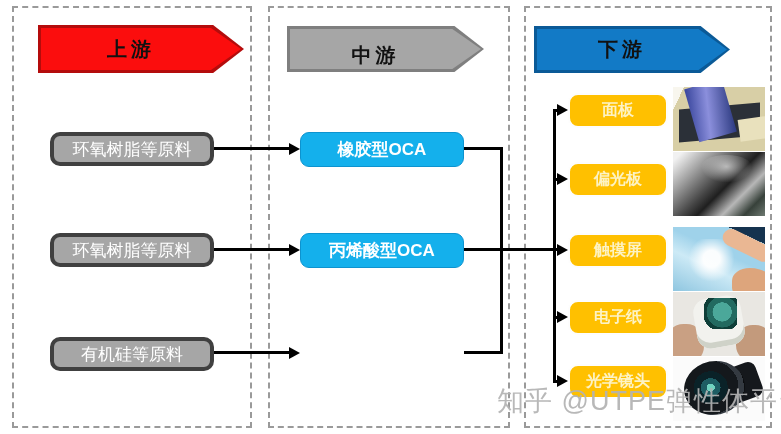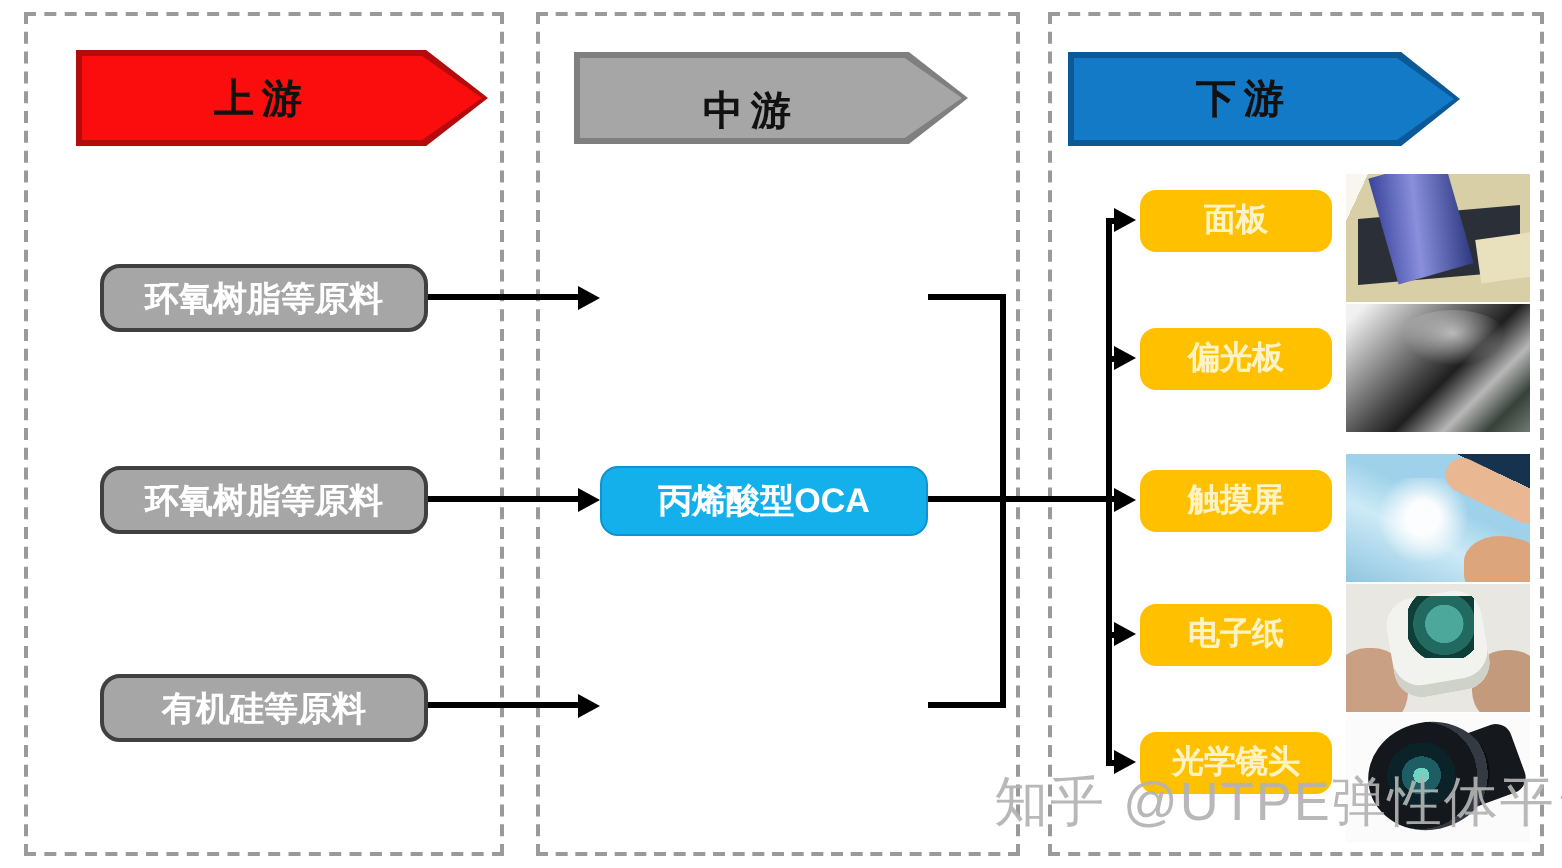--- a/index.html
+++ b/index.html
@@ -12,23 +12,23 @@
   
   .hdr{position:absolute;z-index:3;}
   .pent{clip-path:polygon(0 0,85% 0,100% 50%,85% 100%,0 100%);}
   .hdr-outer{position:absolute;inset:0;}
   .hdr-inner{position:absolute;inset:3px;display:flex;align-items:center;justify-content:center;}
   .hdr-label{font-size:20px;font-weight:bold;color:#111;letter-spacing:4px;transform:translateX(-10px);}
   .hdr-red  .hdr-outer{background:#b40c0c;} .hdr-red  .hdr-inner{background:#fb0d0d;}
   .hdr-gray .hdr-outer{background:#7f7f7f;} .hdr-gray .hdr-inner{background:#a6a6a6;align-items:flex-end;}
   .hdr-blue .hdr-outer{background:#0b5a97;} .hdr-blue .hdr-inner{background:#127ac6;}
   
-  .gbox{position:absolute;left:50px;width:164px;height:34px;background:#a6a6a6;border:2px solid #404040;
+  .gbox{position:absolute;left:50px;width:164px;height:34px;background:#a6a6a6;border:4px solid #404040;
         border-radius:10px;display:flex;align-items:center;justify-content:center;z-index:4;
-        color:#fff;font-weight:bold;font-size:17px;box-sizing:border-box;}
+        color:#fff;font-weight:normal;font-size:17px;box-sizing:border-box;}
   .bbox{position:absolute;left:300px;width:164px;height:35px;background:#14b0ec;border:1px solid #0d93cf;
         border-radius:9px;display:flex;align-items:center;justify-content:center;z-index:4;
         color:#fff;font-weight:bold;font-size:17px;box-sizing:border-box;}
   .ybox{position:absolute;left:568px;width:100px;height:35px;background:#ffc000;border:2px solid #fdfdfd;
         border-radius:10px;display:flex;align-items:center;justify-content:center;z-index:6;
         color:#fdf3c4;font-weight:bold;font-size:16px;box-sizing:border-box;}
   
   .thumb{position:absolute;left:673px;width:92px;height:64px;overflow:hidden;z-index:5;}
   .thumb>div{position:absolute;}
   .t-panel{background:linear-gradient(115deg,#f8f6ee 0 9%,#d8cfa6 9% 100%);}
@@ -83,20 +83,21 @@
     <div class="hdr-outer pent"></div>
     <div class="hdr-inner pent">
       <span class="hdr-label">下游</span>
     </div>
   </div>
 
   <div class="gbox" style="top:132px;">环氧树脂等原料</div>
   <div class="gbox" style="top:233px;">环氧树脂等原料</div>
   <div class="gbox" style="top:337px;">有机硅等原料</div>
 
+  <div class="bbox" style="top:132px;">橡胶型OCA</div>
   <div class="bbox" style="top:233px;">丙烯酸型OCA</div>
 
   <div class="ybox" style="top:93px;">面板</div>
   <div class="ybox" style="top:162px;">偏光板</div>
   <div class="ybox" style="top:233px;">触摸屏</div>
   <div class="ybox" style="top:300px;">电子纸</div>
   <div class="ybox" style="top:364px;">光学镜头</div>
 
   <div class="thumb t-panel" style="top:87px;">
     <div class="machine"></div>

